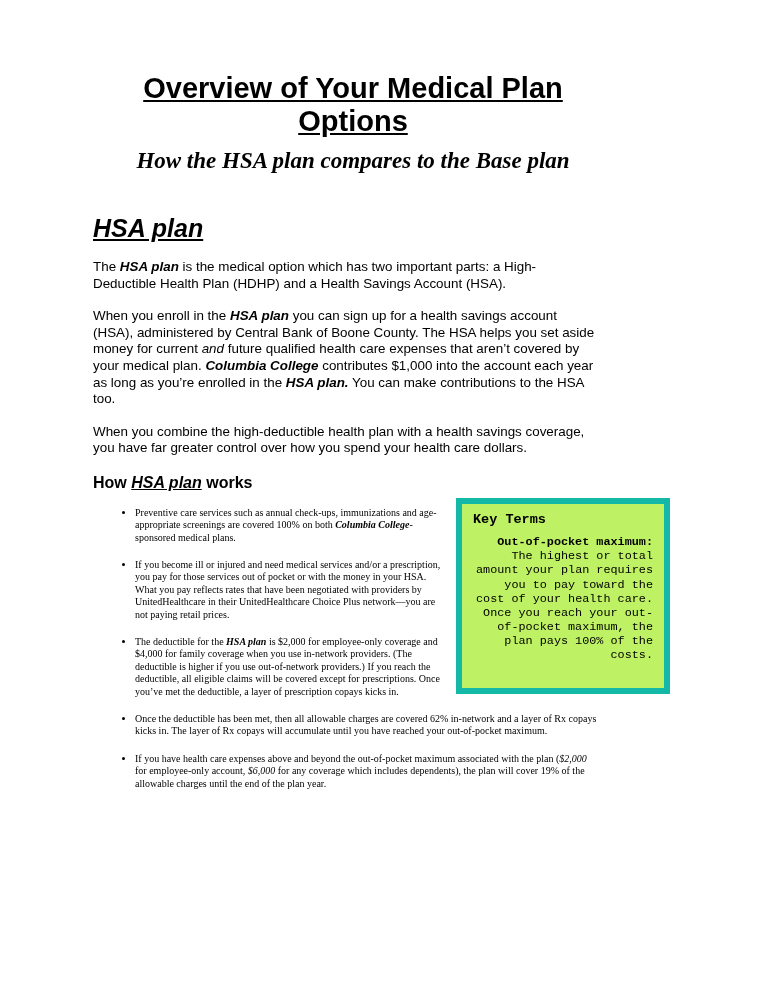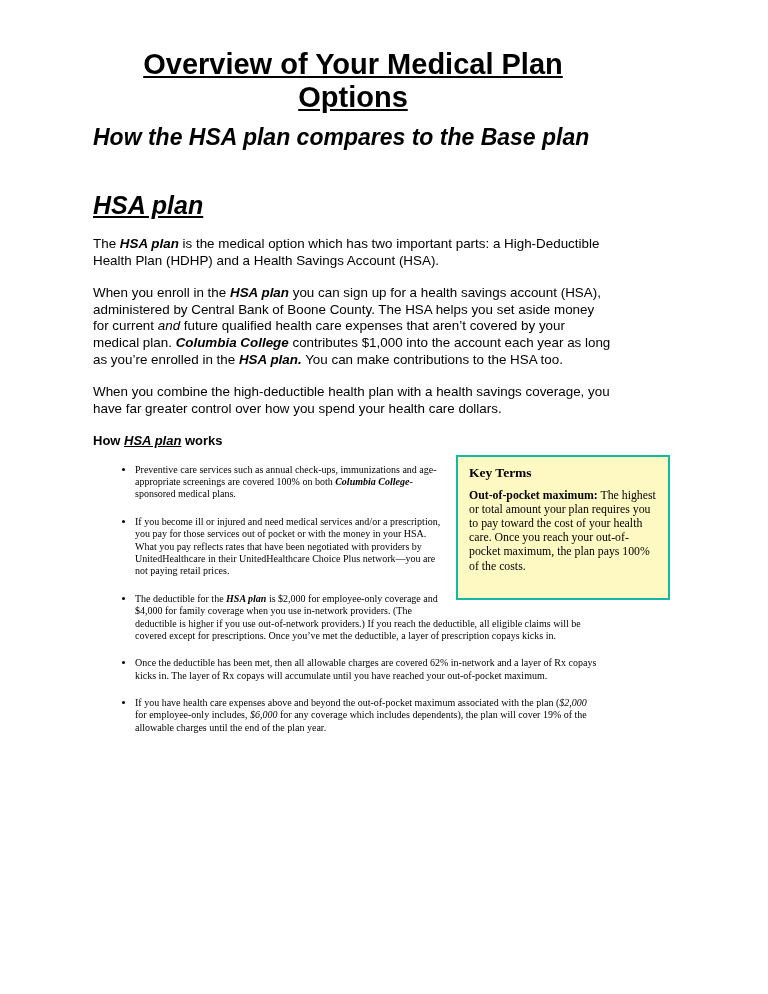--- a/index.html
+++ b/index.html
@@ -7,84 +7,85 @@
   body {
     width: 768px;
     min-height: 994px;
     background: #ffffff;
     color: #000000;
     font-family: "Liberation Sans", sans-serif;
   }
   .page {
     width: 705px;
     min-height: 994px;
-    padding: 48px 92px 40px 93px;
+    padding: 72px 92px 40px 93px;
   }
   h1.title {
     font-size: 29px;
     font-weight: bold;
     text-align: center;
     text-decoration: underline;
     margin: 0 0 10px 0;
     letter-spacing: 0;
   }
   h2.subtitle {
     font-size: 23px;
     font-weight: bold;
     font-style: italic;
-    text-align: left;
+    text-align: center;
     margin: 0;
+    font-family: Liberation Serif, serif;
   }
   h3.section-heading {
     font-size: 25px;
     font-weight: bold;
     font-style: italic;
     text-decoration: underline;
     margin: 40px 0 16px 0;
   }
   .para {
     font-size: 13.4px;
     line-height: 1.24;
-    margin: 0 0 16px 0;
+    margin: 0 16px 16px 0;
   }
   .how-works {
-    font-size: 13px;
+    font-size: 16px;
     line-height: 1.24;
     font-weight: bold;
     margin: 16px 0 3px 0;
   }
   .b { font-weight: bold; }
   .i { font-style: italic; }
   .u { text-decoration: underline; }
   ul.bullets {
     margin: 14px;
     padding-left: 28px;
     font-size: 10px;
     line-height: 1.24;
     font-family: Liberation Serif, serif;
   }
   ul.bullets li { margin-bottom: 15px; }
   .key-terms {
     float: right;
     width: 214px;
     margin: 2px -57px 12px 14px;
-    border: 2px solid #14b8a6;
-    background: #fef9c3;
+    border: 6px solid #14b8a6;
+    background: #bef264;
     padding: 8px 11px 9px 11px;
-    font-family: Liberation Serif, serif;
+    font-family: Liberation Mono, monospace;
     font-size: 11.8px;
     line-height: 1.2;
   }
   .kt-title {
     font-size: 13.5px;
     font-weight: bold;
     margin: 0 0 7px 0;
   }
   .kt-item { margin: 0 0 5px 0; }
-  .kt-item:last-child { margin-bottom: 16px; }
+  .kt-item:last-child { margin-bottom: 16px; text-align: right; }
 </style>
 </head>
 <body>
 
 <div class="page">
 
   <h1 class="title">Overview of Your Medical Plan Options</h1>
   <h2 class="subtitle">How the HSA plan compares to the Base plan</h2>
 
   <h3 class="section-heading">HSA plan</h3>
@@ -98,16 +99,16 @@
   <aside class="key-terms">
     <div class="kt-title">Key Terms</div>
     <p class="kt-item"><span class="b">Out-of-pocket maximum:</span><span> The highest or total amount your plan requires you to pay toward the cost of your health care. Once you reach your out-of-pocket maximum, the plan pays 100% of the costs.</span></p>
   </aside>
 
   <ul class="bullets">
     <li><span>Preventive care services such as annual check-ups, immunizations and age-appropriate screenings are covered 100% on both </span><span class="b i">Columbia College</span><span>-sponsored medical plans.</span></li>
     <li><span>If you become ill or injured and need medical services and/or a prescription, you pay for those services out of pocket or with the money in your HSA. What you pay reflects rates that have been negotiated with providers by UnitedHealthcare in their UnitedHealthcare Choice Plus network—you are not paying retail prices.</span></li>
     <li><span>The deductible for the </span><span class="b i">HSA plan</span><span> is $2,000 for employee-only coverage and $4,000 for family coverage when you use in-network providers. (The deductible is higher if you use out-of-network providers.) If you reach the deductible, all eligible claims will be covered except for prescriptions.  Once you’ve met the deductible, a layer of prescription copays kicks in.</span></li>
     <li><span>Once the deductible has been met, then all allowable charges are covered 62% in-network and a layer of Rx copays kicks in.  The layer of Rx copays will accumulate until you have reached your out-of-pocket maximum.</span></li>
-    <li><span>If you have health care expenses above and beyond the out-of-pocket maximum associated with the plan (</span><span class="i">$2,000</span><span> for employee-only includes, </span><span class="i">$6,000</span><span> for any coverage which includes dependents), the plan will cover 19% of the allowable charges until the end of the plan year.</span></li>
+    <li><span>If you have health care expenses above and beyond the out-of-pocket maximum associated with the plan (</span><span class="i">$2,000</span><span> for employee-only account, </span><span class="i">$6,000</span><span> for any coverage which includes dependents), the plan will cover 19% of the allowable charges until the end of the plan year.</span></li>
   </ul>
 
 </div>
 
 </body></html>

